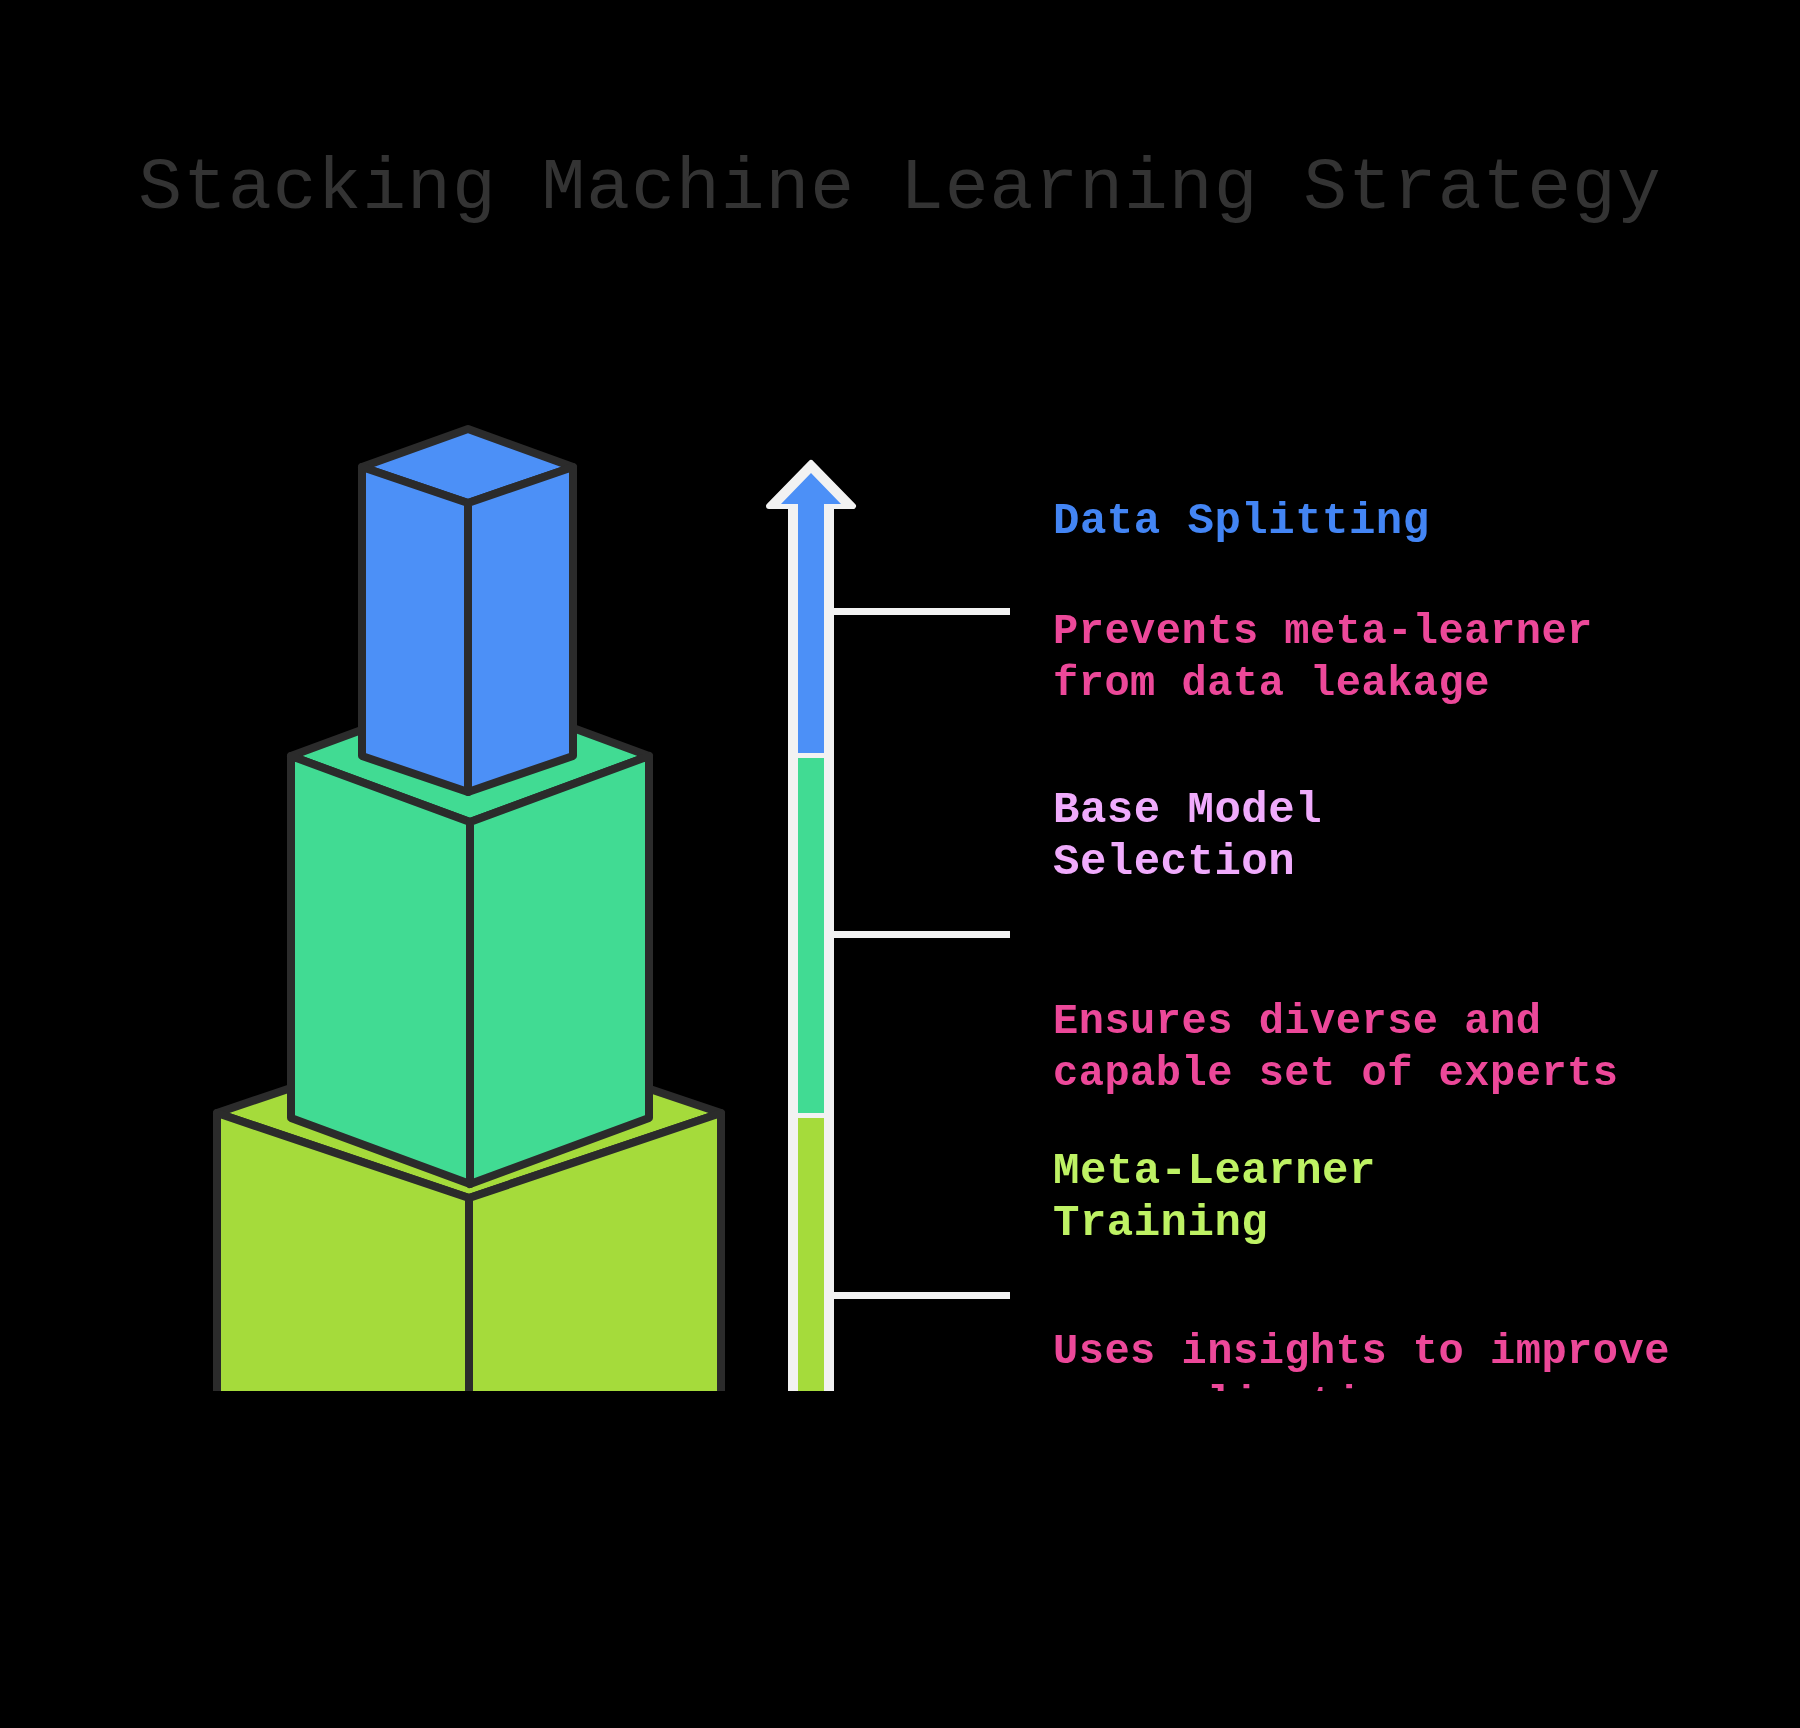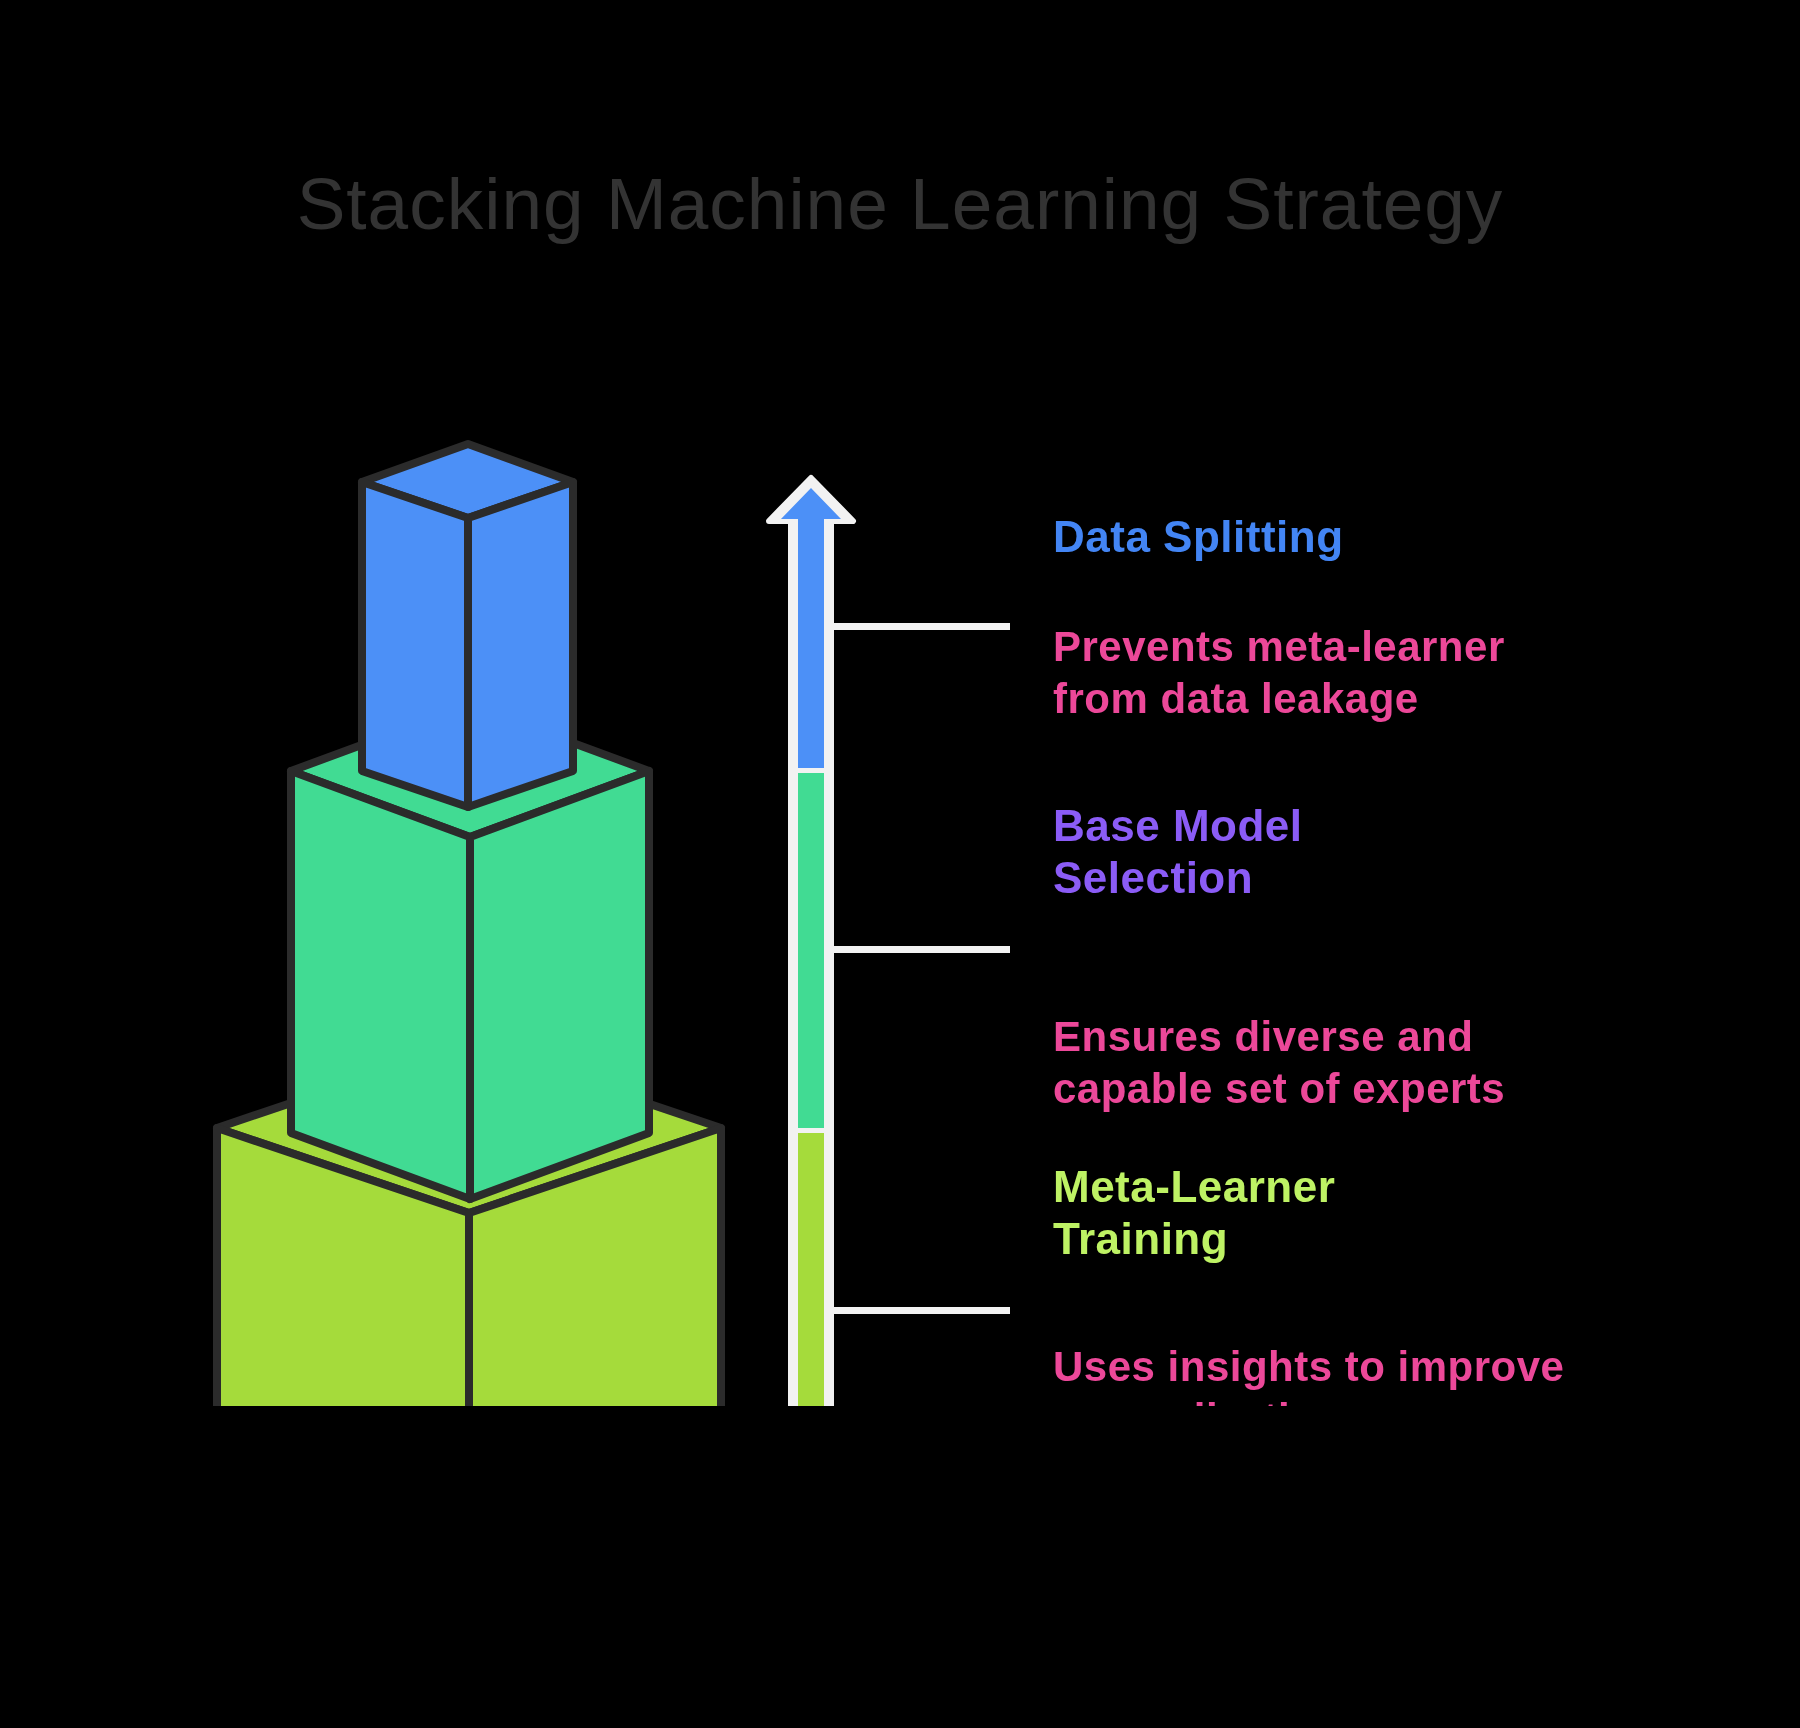--- a/index.html
+++ b/index.html
@@ -1,42 +1,41 @@
 <!DOCTYPE html>
 <html><head>
 <meta charset="utf-8">
 <style>
   html,body{margin:0;padding:0;background:#000;}
   #stage{
     position:relative;
     width:1800px;height:1391px;
     background:#000000;
-    font-family:Liberation Sans, sans-serif;
+    font-family:Liberation Mono, monospace;
     overflow:hidden;
-    margin-top:15px;
   }
   #diagram-svg{position:absolute;left:0;top:0;}
   .cube-face{stroke:#2B2B2B;stroke-width:8;stroke-linejoin:round;}
   .page-title{
     position:absolute;left:0;top:152px;width:1800px;
     text-align:center;font-size:73px;font-weight:500;line-height:1;
     color:#333333;letter-spacing:1px;
   }
   .section{position:absolute;left:1053px;width:600px;}
   .section-heading{
     font-size:44px;font-weight:700;line-height:1.18;
     white-space:pre-line;letter-spacing:0.5px;
   }
   .section-desc{
     position:absolute;left:1053px;width:620px;
     font-size:42px;font-weight:700;line-height:1.24;
     color:#ec4899;white-space:pre-line;letter-spacing:0.5px;
   }
   .heading-blue{color:#4385F4;}
-  .heading-green{color:#8b5cf6;}
+  .heading-green{color:#f0abfc;}
   .heading-lime{color:#bef264;}
   #sec1-heading{top:496px;}
   #sec1-desc{top:606px;}
   #sec2-heading{top:785px;}
   #sec2-desc{top:996px;}
   #sec3-heading{top:1146px;}
   #sec3-desc{top:1326px;}
 </style>
 </head>
 <body>

